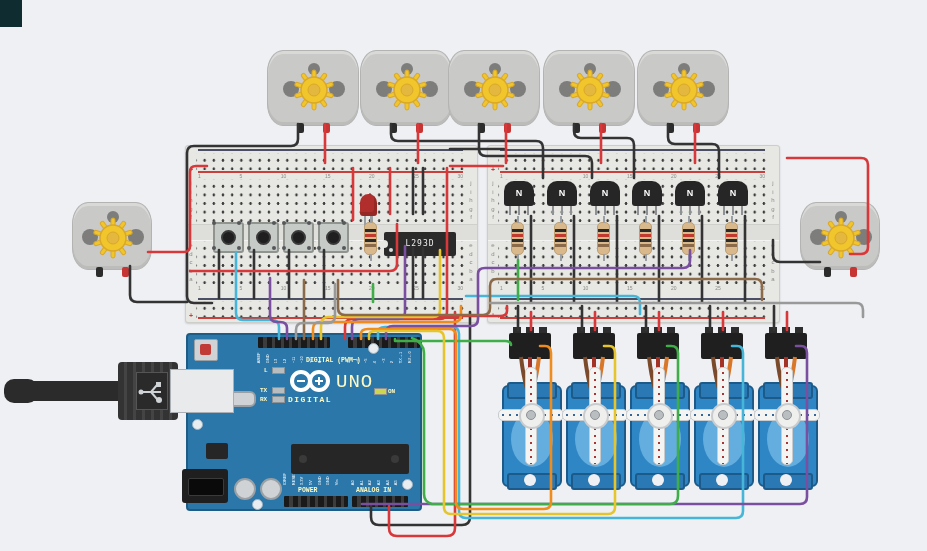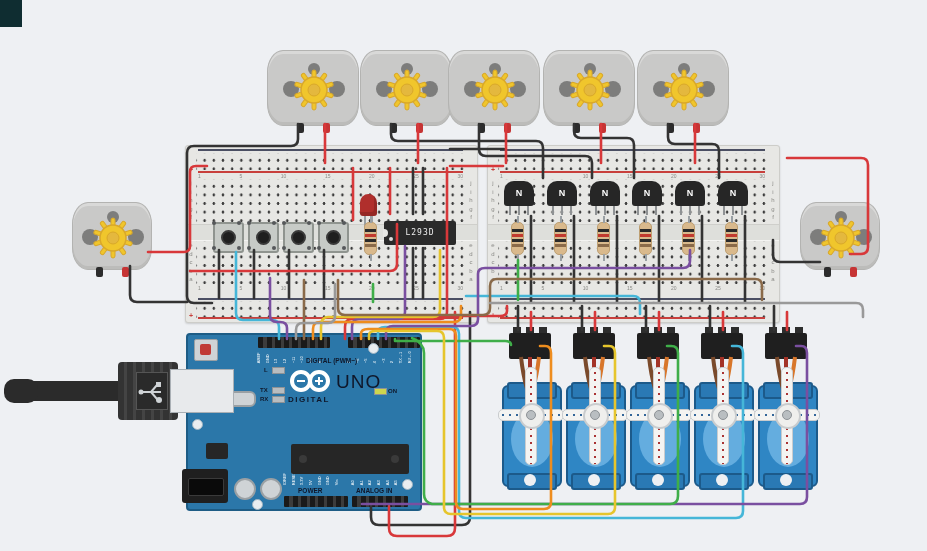--- a/index.html
+++ b/index.html
@@ -38,21 +38,21 @@
   .led .bulb{width:17px;height:22px;background:#b02f2c;border-radius:8.5px 8.5px 3px 3px;box-shadow:inset -3px -4px 0 rgba(0,0,0,.15);}
   .led .lead{position:absolute;top:22px;width:2px;height:16px;background:#9aa0a4;}
   
   .ic{width:72px;height:24px;background:#2a2a2a;border-radius:2px;z-index:3;color:#eee;}
   .ic .lbl{position:absolute;width:100%;text-align:center;top:7px;font-size:8px;letter-spacing:1px;font-family:"DejaVu Sans Mono",monospace;}
   .ic .notch{position:absolute;left:-1px;top:8px;width:5px;height:8px;background:#e7e7e4;border-radius:0 4px 4px 0;}
   .ic .dot1{position:absolute;left:5px;bottom:4px;width:4px;height:4px;border-radius:50%;background:#ddd;}
   
   .arduino{width:232px;height:174px;background:#2b77a9;border:2px solid #1d5c85;border-radius:4px;z-index:3;}
   .arduino .hdr{position:absolute;background:#1a1a1a;border-radius:1px;background-image:repeating-linear-gradient(90deg,#1a1a1a 0,#1a1a1a 5.5px,#3c3c3c 5.5px,#3c3c3c 8.6px);}
-  .arduino .silk{position:absolute;color:#0f172a;font-weight:bold;}
+  .arduino .silk{position:absolute;color:#fef9c3;font-weight:bold;font-family:Liberation Mono, monospace;}
   .pingroup{position:absolute;display:flex;}
   .pingroup span{display:block;width:8.7px;font-size:8px;color:#fff;transform:rotate(-90deg) scale(.5);transform-origin:50% 50%;white-space:nowrap;text-align:left;}
   .chip{position:absolute;background:#262626;border-radius:2px;}
   .usbhouse{position:absolute;background:#e8eaec;border:1px solid #aab0b5;}
   .screw{position:absolute;width:9px;height:9px;border-radius:50%;background:#e9edf0;border:1px solid #9fb4c2;}
   .cap{position:absolute;border-radius:50%;background:#cfd3d6;border:2px solid #9aa0a4;}
   .ledbox{position:absolute;width:11px;height:5px;background:#b8bdc0;border:1px solid #8d9296;}
   
   .servo{z-index:3;}
   .servo .body{position:absolute;left:3px;top:52px;width:56px;height:98px;background:#2f86c4;border:2px solid #1c5a8a;border-radius:6px;}
@@ -471,21 +471,21 @@
   </div>
   <div class="comp res" style="left:364px;top:222px;">
       <div class="lead" style="top: -7px;"></div>
       <div class="lead" style="top: 31px;"></div>
       <div class="band" style="top: 6px; background: rgb(42, 42, 42);"></div>
       <div class="band" style="top: 11px; background: rgb(194, 58, 46);"></div>
       <div class="band" style="top: 16px; background: rgb(42, 42, 42);"></div>
       <div class="band" style="top: 21px; background: rgb(138, 106, 73);"></div>
     </div>
 
-  <div class="comp ic" style="left:384px;top:221px;">
+  <div class="comp ic" style="left:384px;top:232px;">
     <span class="lbl">L293D</span>
     <span class="notch"></span>
     <span class="dot1"></span>
   </div>
 
   <div class="comp trans" style="left:504px;top:181px;"><span>N</span><div class="leg" style="left: 5px;"></div><div class="leg" style="left: 14px;"></div><div class="leg" style="left: 23px;"></div></div>
   <div class="comp trans" style="left:547px;top:181px;"><span>N</span><div class="leg" style="left: 5px;"></div><div class="leg" style="left: 14px;"></div><div class="leg" style="left: 23px;"></div></div>
   <div class="comp trans" style="left:590px;top:181px;"><span>N</span><div class="leg" style="left: 5px;"></div><div class="leg" style="left: 14px;"></div><div class="leg" style="left: 23px;"></div></div>
   <div class="comp trans" style="left:632px;top:181px;"><span>N</span><div class="leg" style="left: 5px;"></div><div class="leg" style="left: 14px;"></div><div class="leg" style="left: 23px;"></div></div>
   <div class="comp trans" style="left:675px;top:181px;"><span>N</span><div class="leg" style="left: 5px;"></div><div class="leg" style="left: 14px;"></div><div class="leg" style="left: 23px;"></div></div>

